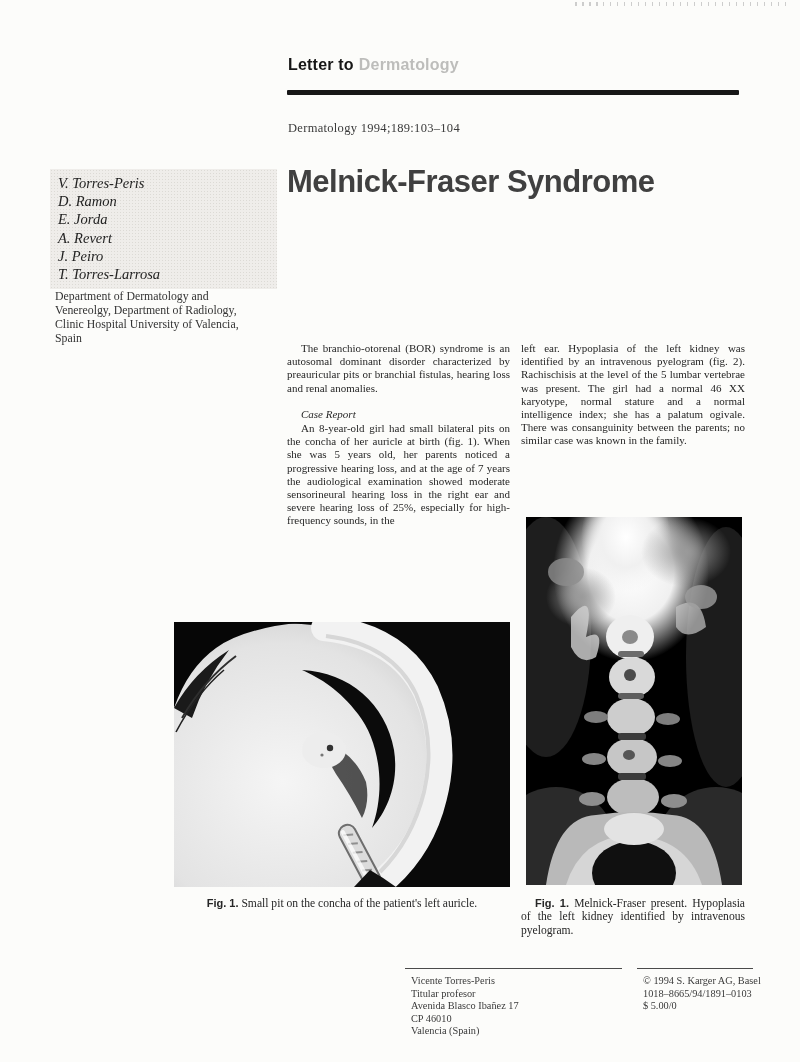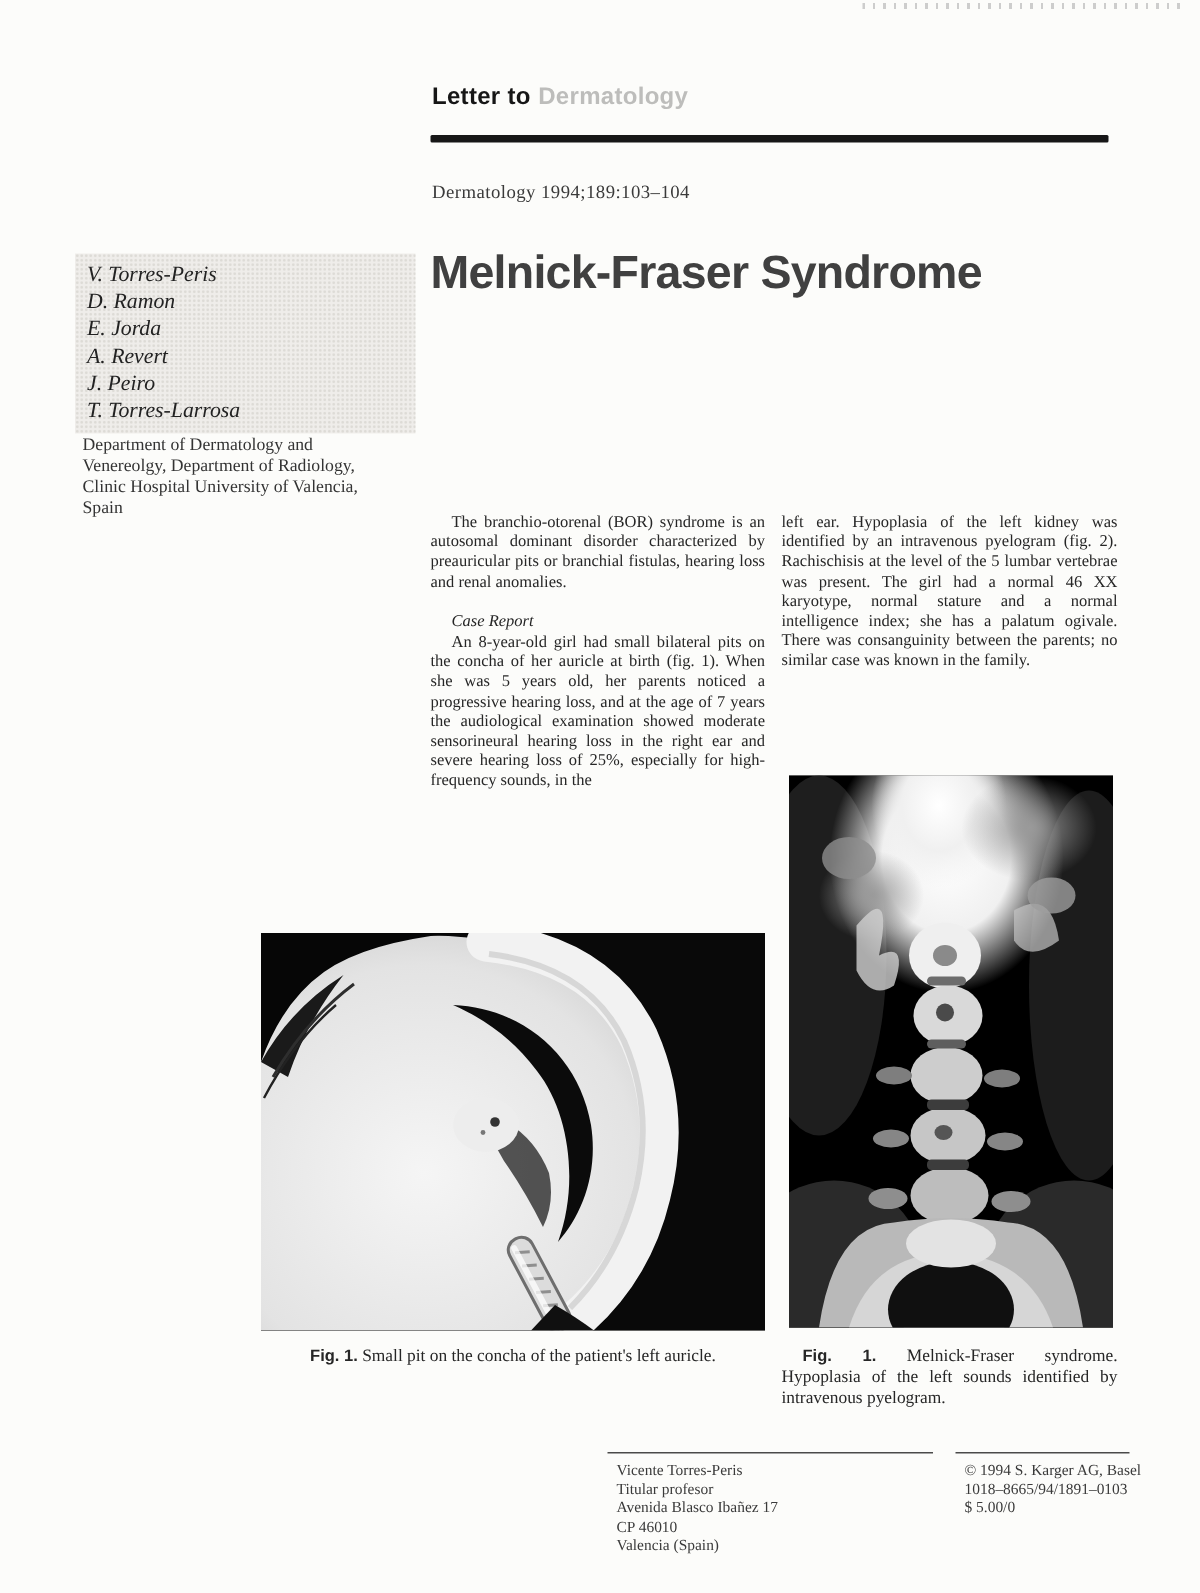--- a/index.html
+++ b/index.html
@@ -225,21 +225,21 @@
       <path d="M196,248 Q210,256 222,265 L180,265 Z" fill="#101010"></path>
     </svg>
   </div>
 
   <div class="caption1">
     <span class="fig-label">Fig. 1.</span>
     <span>Small pit on the concha of the patient's left auricle.</span>
   </div>
   <div class="caption2">
     <span class="fig-label">Fig. 1.</span>
-    <span>Melnick-Fraser syndrome. Hypoplasia of the left sounds identified by intravenous pyelogram.</span>
+    <span>Melnick-Fraser present. Hypoplasia of the left kidney identified by intravenous pyelogram.</span>
   </div>
 
   <div class="footer-block footer-left">
     <div class="footer-rule"></div>
     <div class="footer-line">Vicente Torres-Peris</div>
     <div class="footer-line">Titular profesor</div>
     <div class="footer-line">Avenida Blasco Ibañez 17</div>
     <div class="footer-line">CP 46010</div>
     <div class="footer-line">Valencia (Spain)</div>
   </div>

